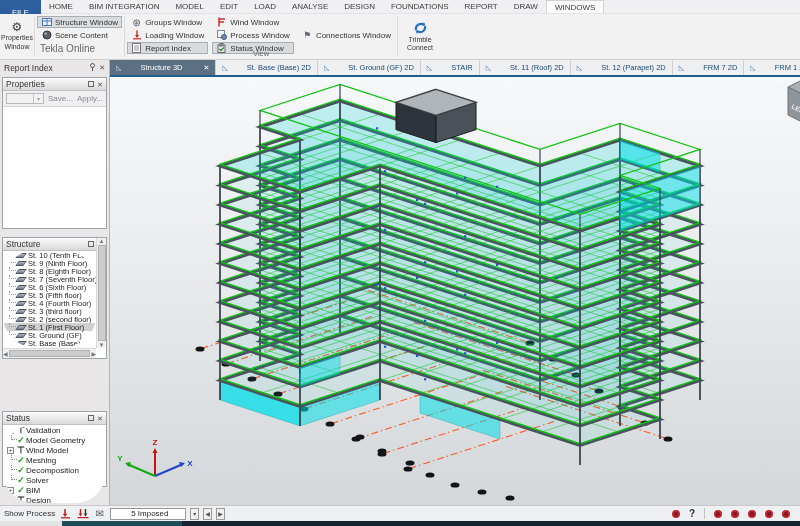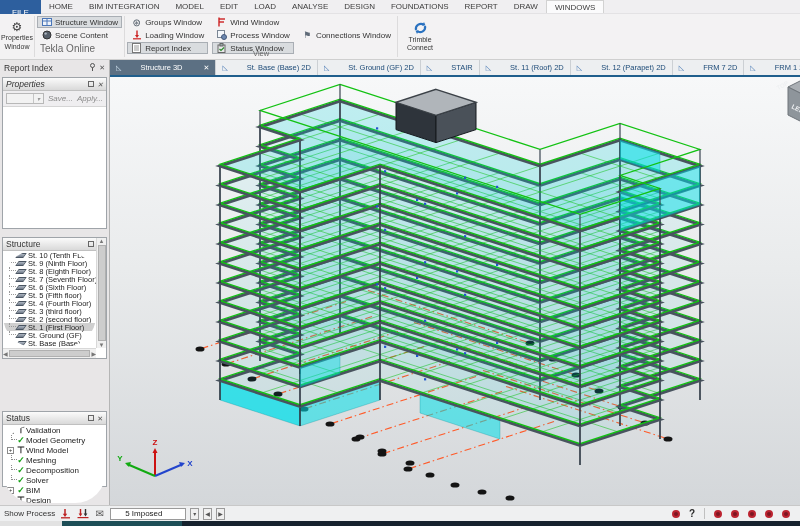--- a/index.html
+++ b/index.html
@@ -68,21 +68,21 @@
   .tab .tic { color:#4a7ab5; font-size:7px; }
   .tab.active { background:#5c7083; color:#fff; }
   .tab.active .tclose { color:#fff; font-size:7px; margin-left:2px; }
   .canvas { position:relative; flex:1; background:linear-gradient(#f7f8f9 0%, #e9ebec 45%, #d4d7da 100%); overflow:hidden; }
   .canvas svg { position:absolute; top:0; left:0; }
 
   
   .statusbar { position:absolute; left:0; right:0; top:505px; height:16px; background:#eff0f1; border-top:1px solid #c8c8c8; display:flex; align-items:center; padding:0 4px; gap:4px; }
   .sb-label { font-size:8px; color:#333;text-align:center; }
   .sb-ico { width:13px; height:12px; display:flex; align-items:center; justify-content:center; }
-  .combo { width:76px; height:12px; background:#fff; border:1px solid #9a9a9a; display:flex; align-items:center; font-size:8px; padding-left:14px; color:#222; }
+  .combo { width:76px; height:12px; background:#fff; border:1px solid #9a9a9a; display:flex; align-items:center; font-size:8px; padding-left:20px; color:#222; }
   .combo-dd, .nav-btn { width:9px; height:12px; border:1px solid #9a9a9a; background:#f0f0f0; display:flex; align-items:center; justify-content:center; font-size:6px; color:#555; }
   .sb-right { margin-left:auto; display:flex; align-items:center; gap:9px; padding-right:6px; }
   .dot { width:8px; height:8px; border-radius:50%; background:#7d1622; border:2px solid #bc2431; }
   .help { font-size:10px; font-weight:bold; color:#2c2c2c; }
   .sb-div { width:1px; height:11px; background:#c0c0c0; }
   .bottomstrip { position:absolute; left:0; right:0; top:521px; height:5px; background:#e2e2e2; }
   .bottomstrip .dark { position:absolute; left:62px; right:0; top:0; bottom:0; background:#16222e; }
   .bottomstrip .teal { position:absolute; left:62px; width:120px; top:0; bottom:0; background:#1d4e57; }
 </style>
 </head>
@@ -222,21 +222,21 @@
         <span>Report Index</span>
         <span class="ph-icons">
           <span><svg width="7" height="8">
                 <circle cx="3.5" cy="2.5" r="2" fill="none" stroke="#555"></circle>
                 <line x1="3.5" y1="4.5" x2="3.5" y2="8" stroke="#555"></line>
               </svg></span>
           <span class="x-ic">✕</span>
         </span>
       </div>
 
-      <div class="panel" style="top:17px; height:152px;font-style:italic;">
+      <div class="panel" style="top:17px; height:152px;">
         <div class="panel-header">
           <span>Properties</span>
           <span class="ph-icons">
             <span class="box-ic"></span>
             <span class="x-ic">✕</span>
           </span>
         </div>
         <div class="props-toolbar">
           <span class="props-select">
               <span class="dd">▾</span>

